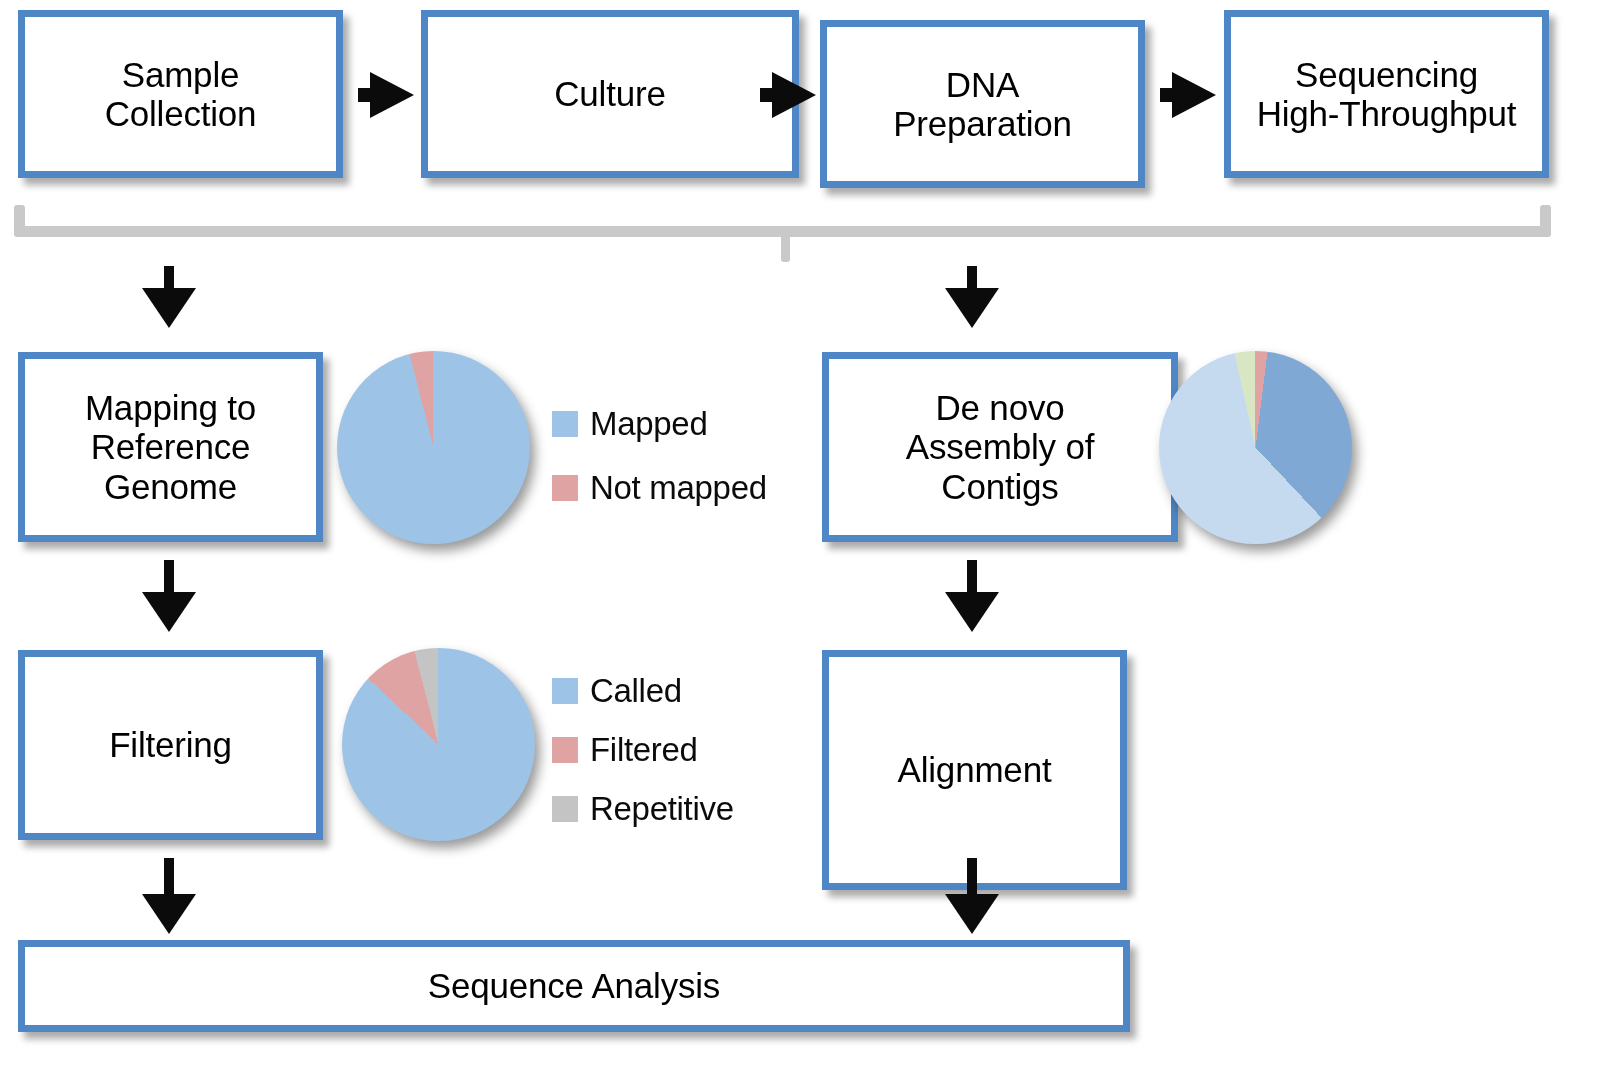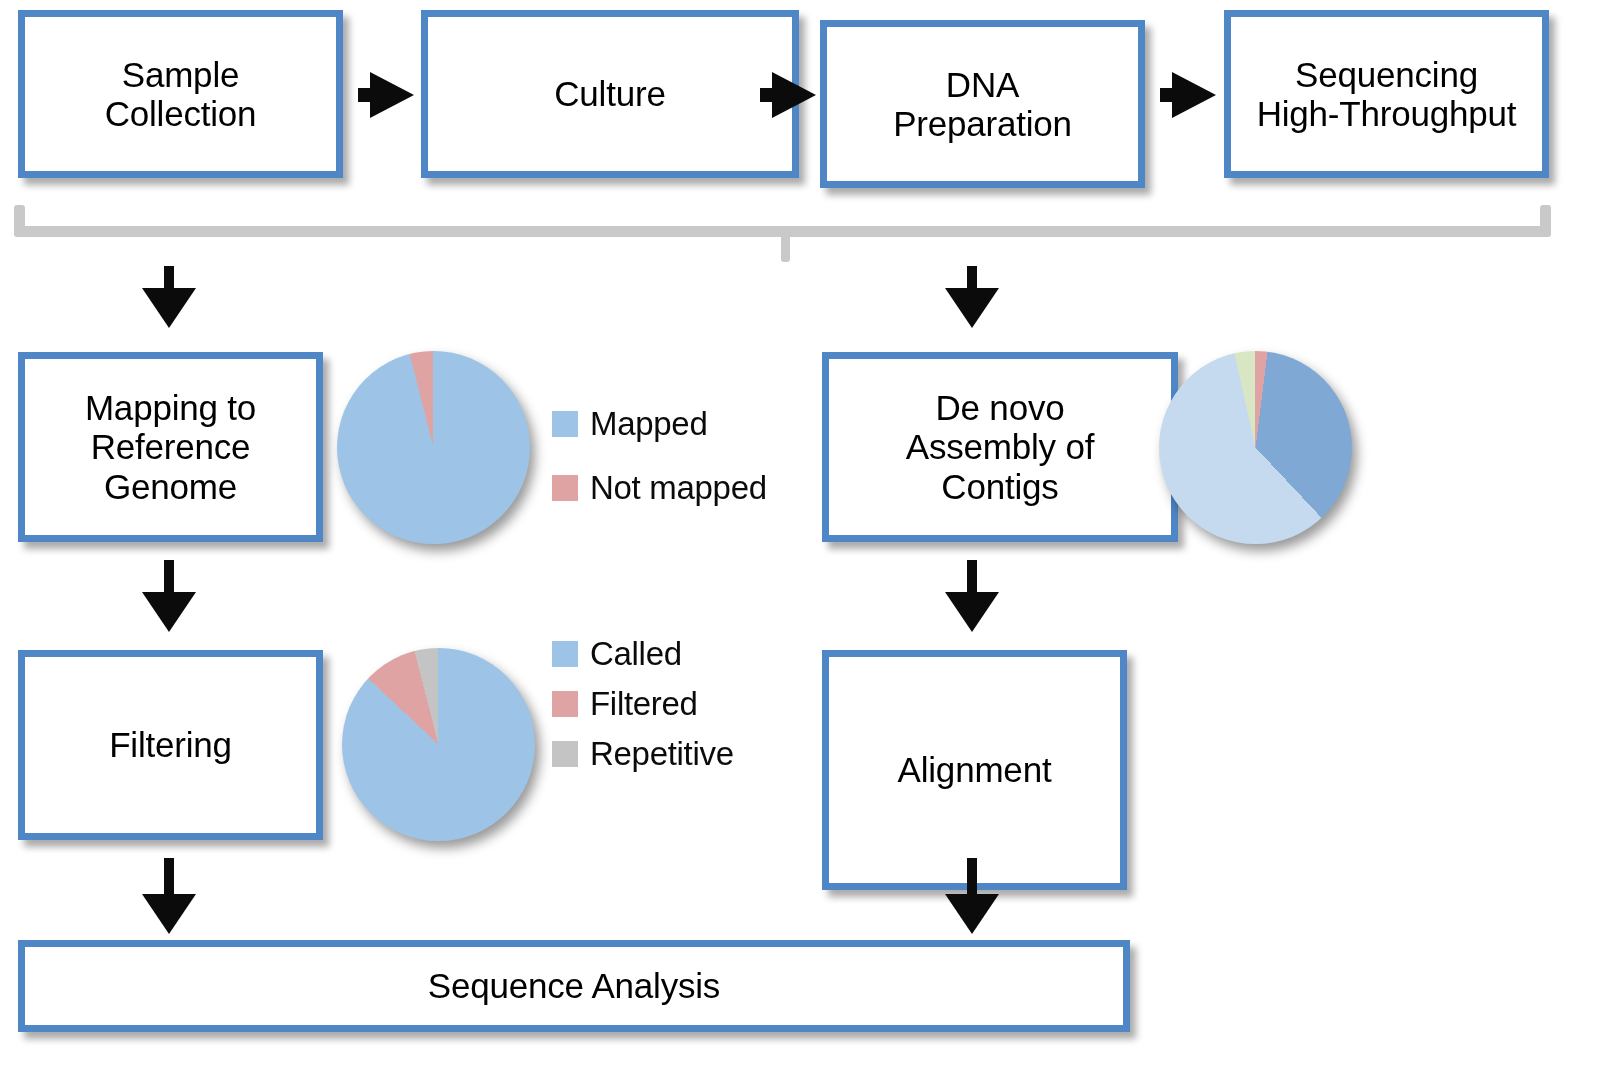--- a/index.html
+++ b/index.html
@@ -188,21 +188,21 @@
       <span>Filtering</span>
     </span>
   </div>
 
   <div class="pie" style="left:342px;top:648px;width:193px;height:193px;
        background:conic-gradient(from 0deg,
           #9DC3E6 0deg 313.2deg,
           #E0A3A3 313.2deg 345.6deg,
           #C4C4C4 345.6deg 360deg);"></div>
 
-  <div class="legend" style="left:552px;top:635px;gap:12px;">
+  <div class="legend" style="left:552px;top:672px;gap:21px;">
     <div class="legend-row">
       <div class="swatch" style="background:#9DC3E6;"></div>
       <div class="legend-label">Called</div>
     </div>
     <div class="legend-row">
       <div class="swatch" style="background:#E0A3A3;"></div>
       <div class="legend-label">Filtered</div>
     </div>
     <div class="legend-row">
       <div class="swatch" style="background:#C4C4C4;"></div>

